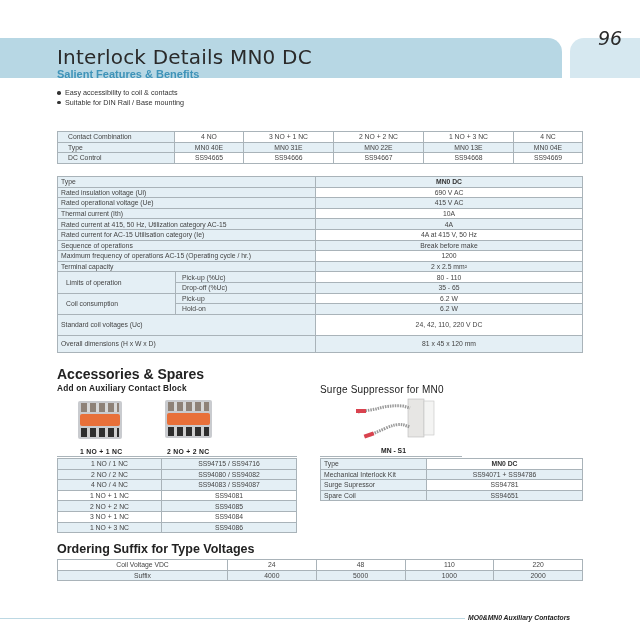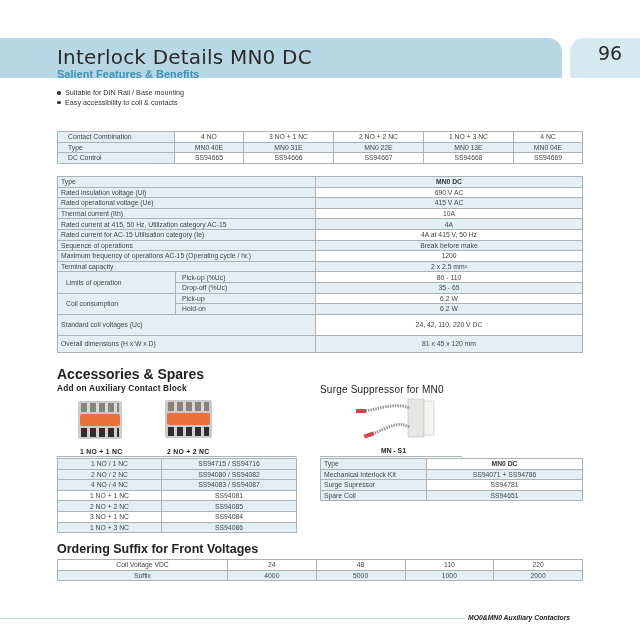--- a/index.html
+++ b/index.html
@@ -7,22 +7,22 @@
   body { position: relative; font-family: "Liberation Sans", sans-serif; color: #333; }
 
   .top-line { position: absolute; left: 0; top: 48px; width: 560px; height: 1px; background: #dde9ef; }
 
   .header-band { position: absolute; left: 0; top: 38px; width: 562px; height: 40px;
     background: #b7d7e4; border-top-right-radius: 14px; }
   .header-title { position: absolute; left: 57px; top: 45px; font-size: 20px; color: #2a2a2a;
     font-family: "DejaVu Sans", sans-serif; letter-spacing: 0.2px; }
   .page-num-box { position: absolute; left: 570px; top: 38px; width: 70px; height: 40px;
     background: #d6e8f0; border-top-left-radius: 14px; }
-  .page-num { position: absolute; left: 598px; top: 42px; font-size: 19px; color: #2a2a2a;
-    font-family: "DejaVu Sans", sans-serif; }
+  .page-num { position: absolute; left: 598px; top: 27px; font-size: 19px; color: #2a2a2a;
+    font-family: "DejaVu Sans", sans-serif; font-style: italic; }
 
   .features-title { position: absolute; left: 57px; top: 68px; font-size: 11px; font-weight: bold;
     color: #3f93b8; }
   .features-list { position: absolute; left: 57px; top: 88px; list-style: none; }
   .features-list li { font-size: 7.2px; line-height: 9.6px; color: #333; padding-left: 8px; position: relative; }
   .features-list li::before { content: ""; position: absolute; left: 0; top: 3px; width: 3.5px; height: 3.5px;
     border-radius: 50%; background: #333; }
 
   table { border-collapse: collapse; font-size: 6.8px; color: #444; }
   td, th { border: 1px solid #a9b3b9; height: 10.6px; padding: 0 3px; font-weight: normal; white-space: nowrap; }
@@ -68,22 +68,22 @@
 <body>
 
 <div class="top-line"></div>
 <div class="header-band"></div>
 <div class="header-title">Interlock Details MN0 DC</div>
 <div class="page-num-box"></div>
 <div class="page-num">96</div>
 
 <div class="features-title">Salient Features &amp; Benefits</div>
 <ul class="features-list">
+  <li>Easy accessibility to coil &amp; contacts</li>
   <li>Suitable for DIN Rail / Base mounting</li>
-  <li>Easy accessibility to coil &amp; contacts</li>
 </ul>
 
 <table class="t-combo">
   <colgroup>
       <col style="width:117px">
       <col>
       <col>
       <col>
       <col>
       <col>
@@ -277,21 +277,21 @@
         <td class="shade-cell">Surge Supressor</td>
         <td class="c">SS94781</td>
       </tr>
   <tr class="shade">
         <td>Spare Coil</td>
         <td class="c">SS94651</td>
       </tr>
 </tbody>
   </table>
 
-<div class="order-title">Ordering Suffix for Front Voltages</div>
+<div class="order-title">Ordering Suffix for Type Voltages</div>
 <table class="t-order">
   <colgroup>
       <col style="width:170px">
       <col>
       <col>
       <col>
       <col>
     </colgroup>
   <tbody>
       <tr>

